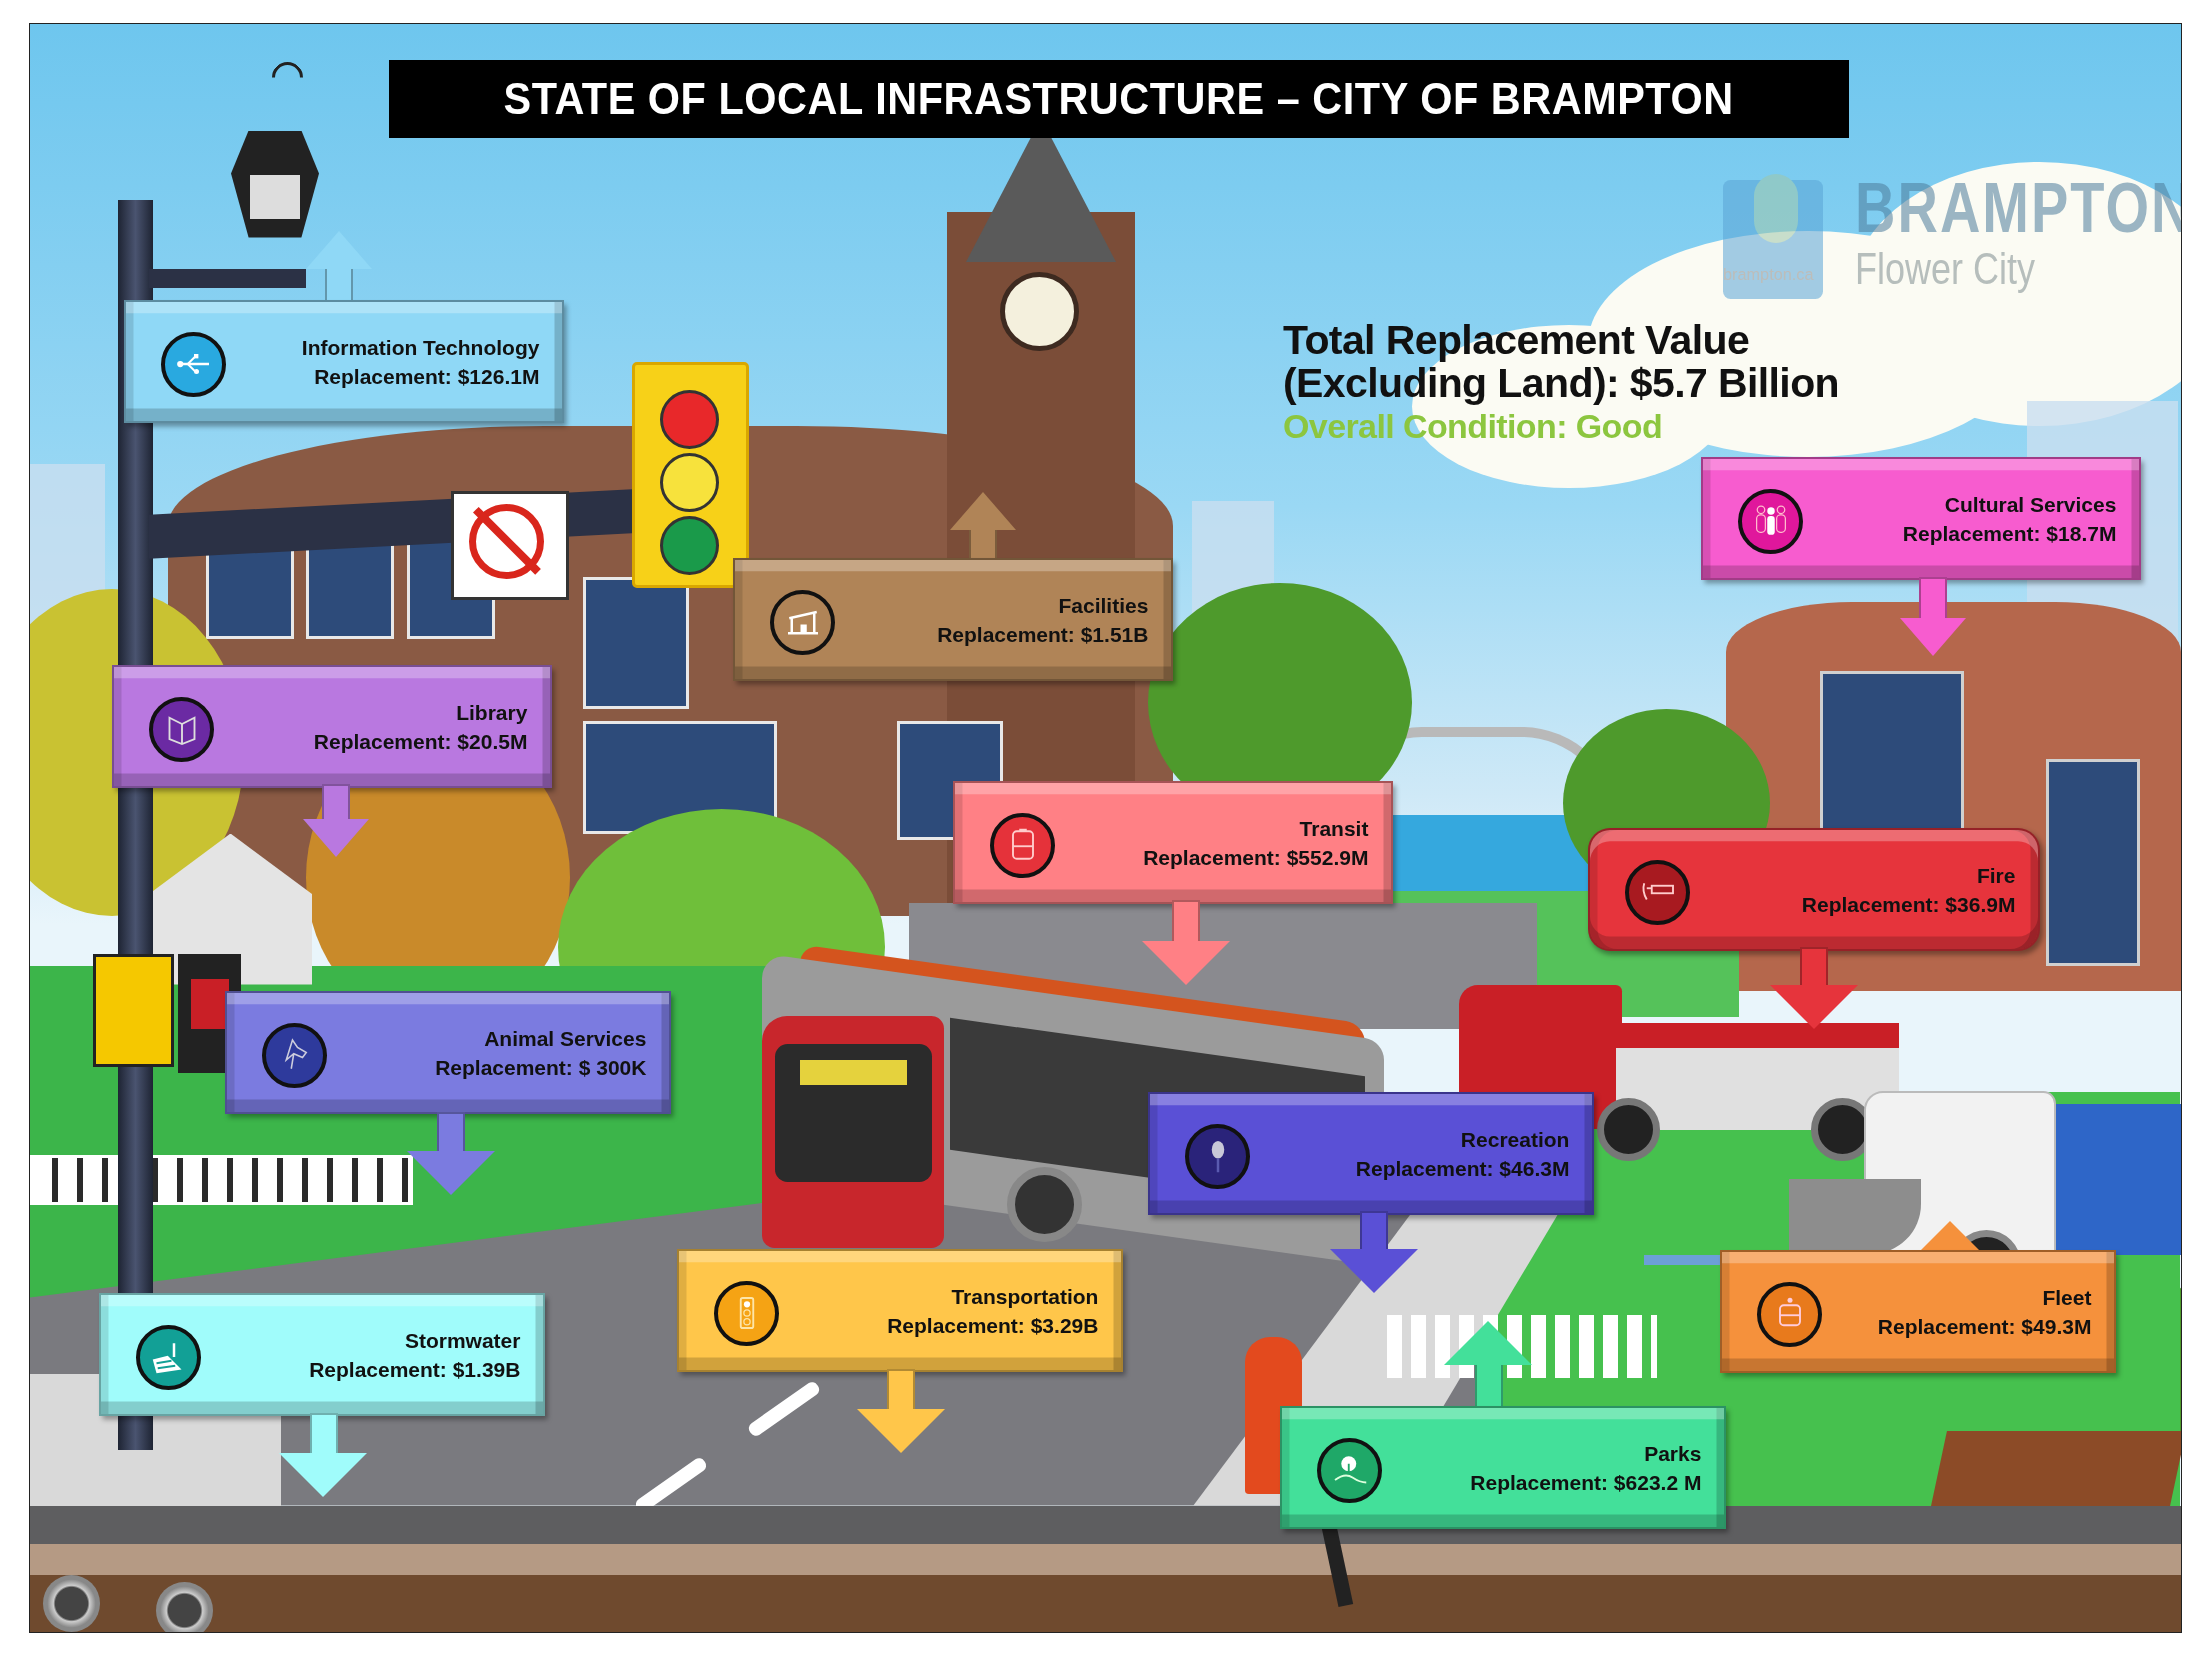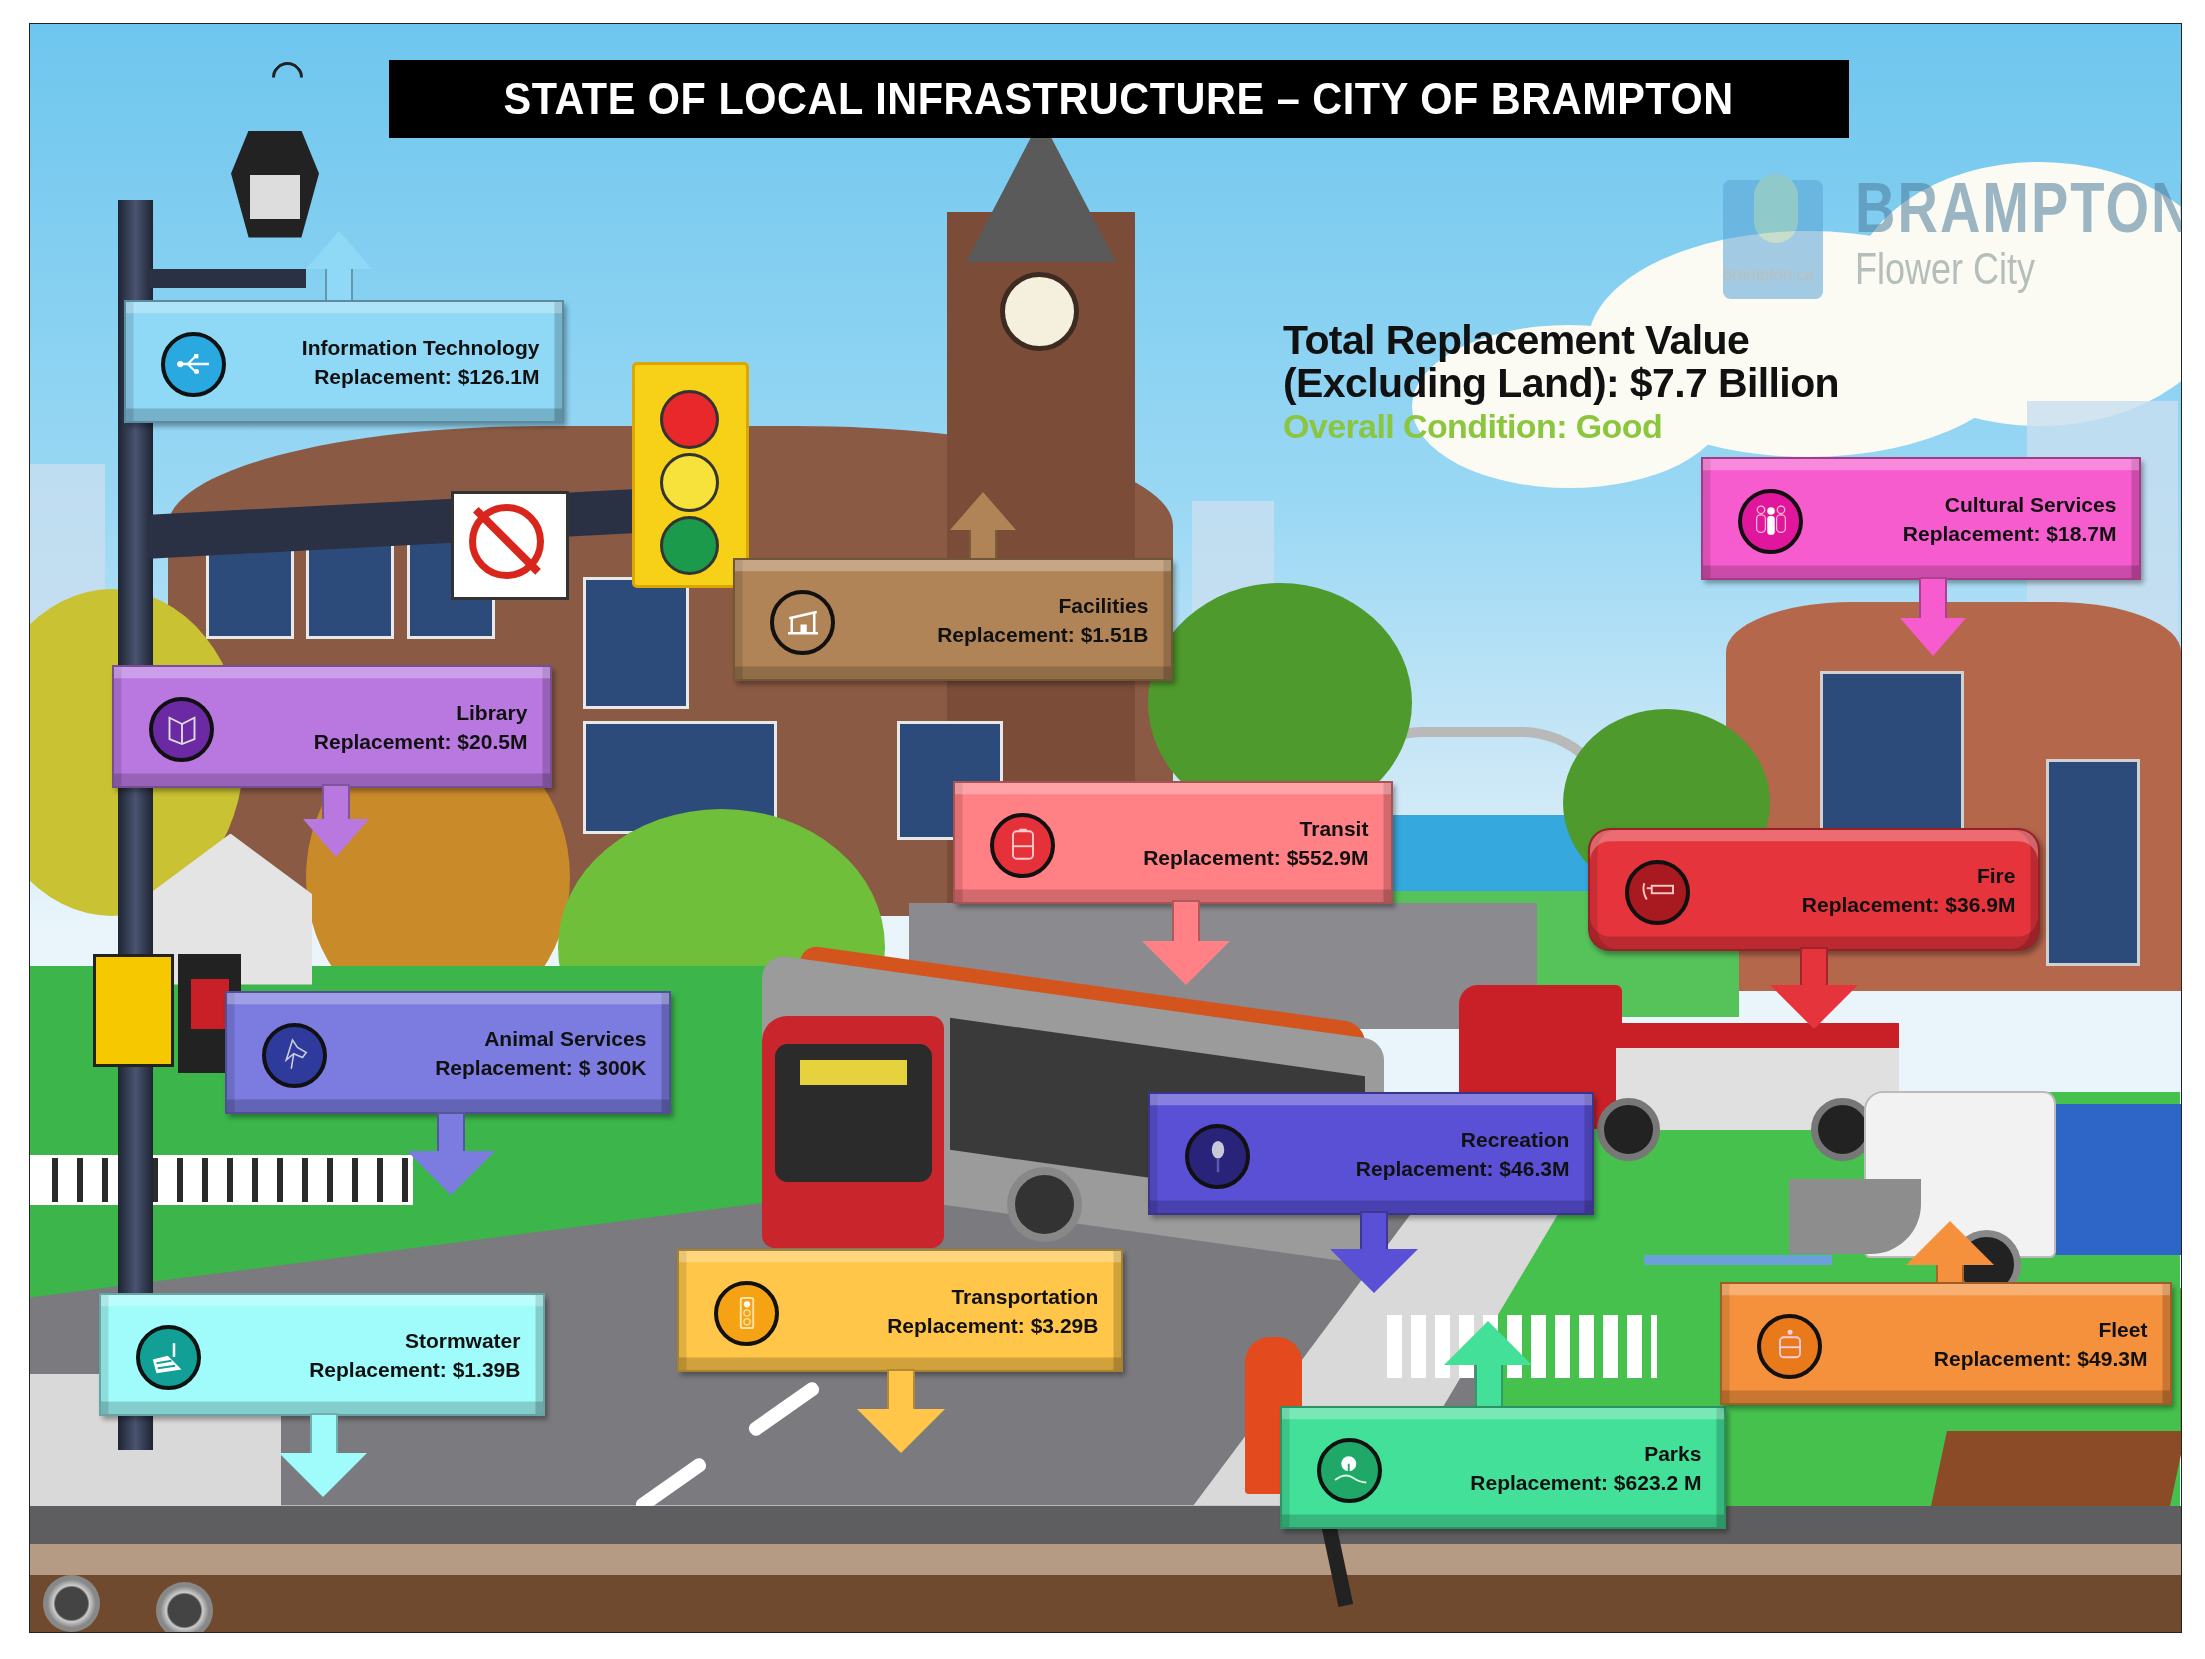--- a/index.html
+++ b/index.html
@@ -204,21 +204,21 @@
 
   <div class="logo">
     <div class="mark"></div>
     <div class="big">BRAMPTON</div>
     <div class="sub">Flower City</div>
     <div class="url">brampton.ca</div>
   </div>
 
   <div class="summary">
     <div class="l1">Total Replacement Value</div>
-    <div class="l2">(Excluding Land): $7.7 Billion</div>
+    <div class="l2">(Excluding Land): $5.7 Billion</div>
     <div class="l3">Overall  Condition: Good</div>
   </div>
 
   <div class="stem" style="left:295px;top:239px;height:69px;background:#8fd8f6;"></div>
   <div class="arrow" style="left:276px;top:207px;border-left:33px solid transparent;border-right:33px solid transparent;border-bottom:38px solid #8fd8f6;"></div>
   <div class="box" style="left:94px;top:276px;width:440px;background:#8fd8f6;">
     <div class="badge" style="background:#29a9e0;">
         <svg viewBox="0 0 64 64">
           <line x1="8" y1="32" x2="56" y2="32" stroke="#fff" stroke-width="4"></line>
           <line x1="22" y1="32" x2="34" y2="20" stroke="#fff" stroke-width="3"></line>
@@ -392,21 +392,21 @@
         </svg>
       </div>
     <div class="txt">
         <div class="name">Parks</div>
         <div class="val">Replacement: $623.2 M</div>
       </div>
   </div>
 
   <div class="stem" style="left:1906px;top:1237px;height:57px;background:#f5913c;"></div>
   <div class="arrow" style="left:1876px;top:1197px;border-left:44px solid transparent;border-right:44px solid transparent;border-bottom:44px solid #f5913c;"></div>
-  <div class="box" style="left:1690px;top:1258px;width:452px;background:#f5913c;">
+  <div class="box" style="left:1690px;top:1226px;width:396px;background:#f5913c;">
     <div class="badge" style="background:#e87a1c;">
         <svg viewBox="0 0 64 64">
           <rect x="16" y="18" width="32" height="32" rx="6" fill="none" stroke="#fcd" stroke-width="3"></rect>
           <line x1="16" y1="34" x2="48" y2="34" stroke="#fcd" stroke-width="3"></line>
           <circle cx="32" cy="10" r="4" fill="#fcd"></circle>
         </svg>
       </div>
     <div class="txt">
         <div class="name">Fleet</div>
         <div class="val">Replacement: $49.3M</div>

